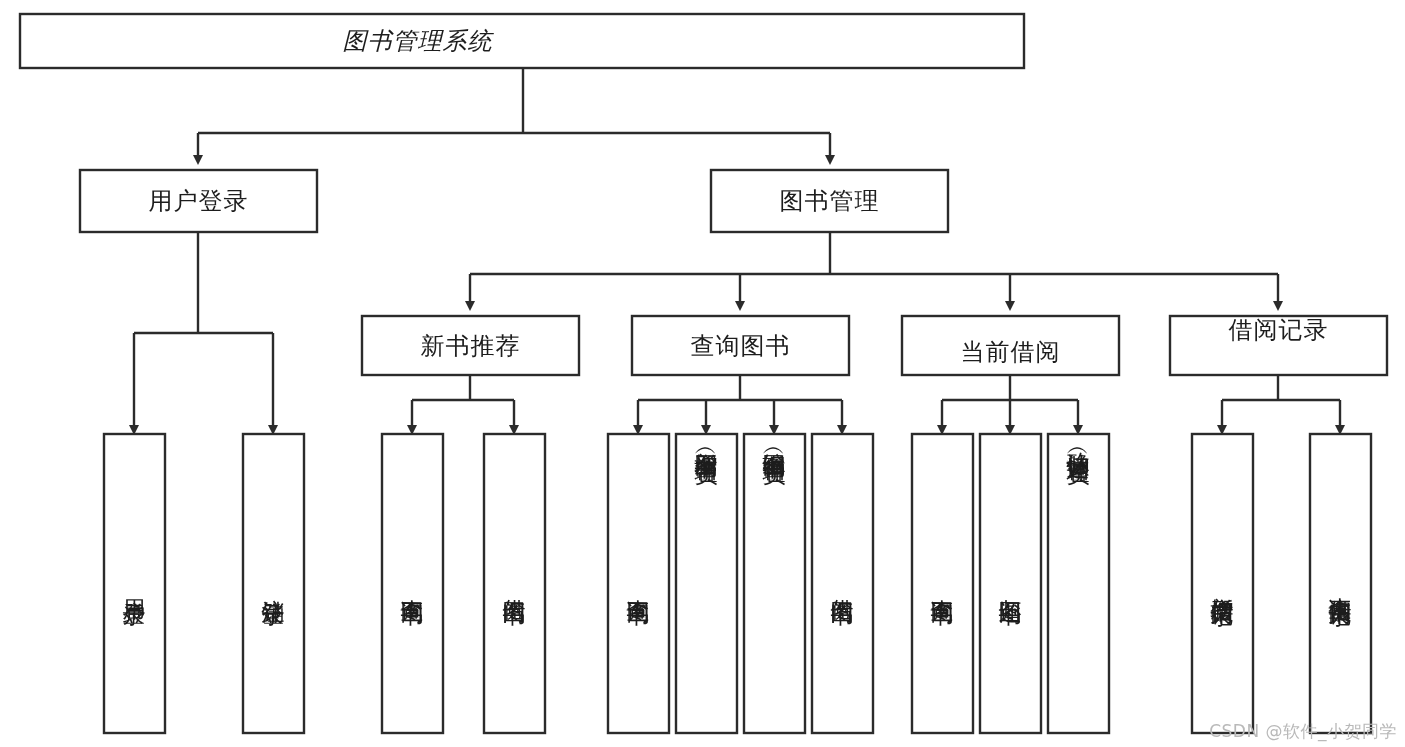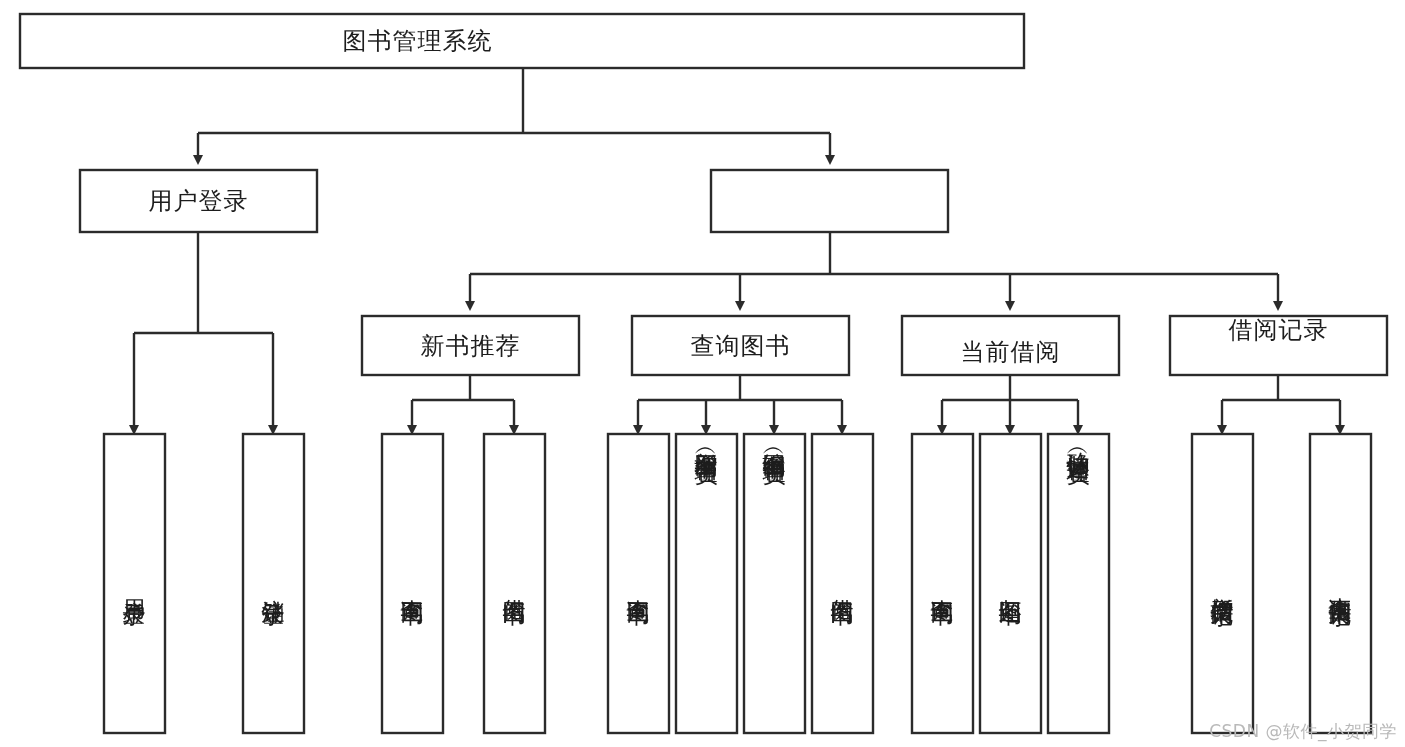--- a/index.html
+++ b/index.html
@@ -161,28 +161,31 @@
     <rect class="node-rect" x="812" y="434" width="61" height="299"></rect>
 
     <rect class="node-rect" x="912" y="434" width="61" height="299"></rect>
     <rect class="node-rect" x="980" y="434" width="61" height="299"></rect>
     <rect class="node-rect" x="1048" y="434" width="61" height="299"></rect>
 
     <rect class="node-rect" x="1192" y="434" width="61" height="299"></rect>
     <rect class="node-rect" x="1310" y="434" width="61" height="299"></rect>
   </svg>
 
-  <div class="h-label-wrap" style="left:20px; top:14px; width:795px; height:54px;">
+  <div class="h-label-wrap" style="left:20px; top:14px; width:795px; height:54px;font-style:italic;">
     <span class="h-label-text">图书管理系统</span>
   </div>
 
   <div class="h-label-wrap" style="left:80px; top:170px; width:237px; height:62px;">
     <span class="h-label-text">用户登录</span>
   </div>
 
+  <div class="h-label-wrap" style="left:711px; top:170px; width:237px; height:62px;">
+    <span class="h-label-text">图书管理</span>
+  </div>
 
   <div class="h-label-wrap" style="left:362px; top:316px; width:217px; height:59px;">
     <span class="h-label-text">新书推荐</span>
   </div>
 
   <div class="h-label-wrap" style="left:632px; top:316px; width:217px; height:59px;">
     <span class="h-label-text">查询图书</span>
   </div>
 
   <div class="h-label-wrap" style="left:902px; top:316px; width:217px; height:72px;">

